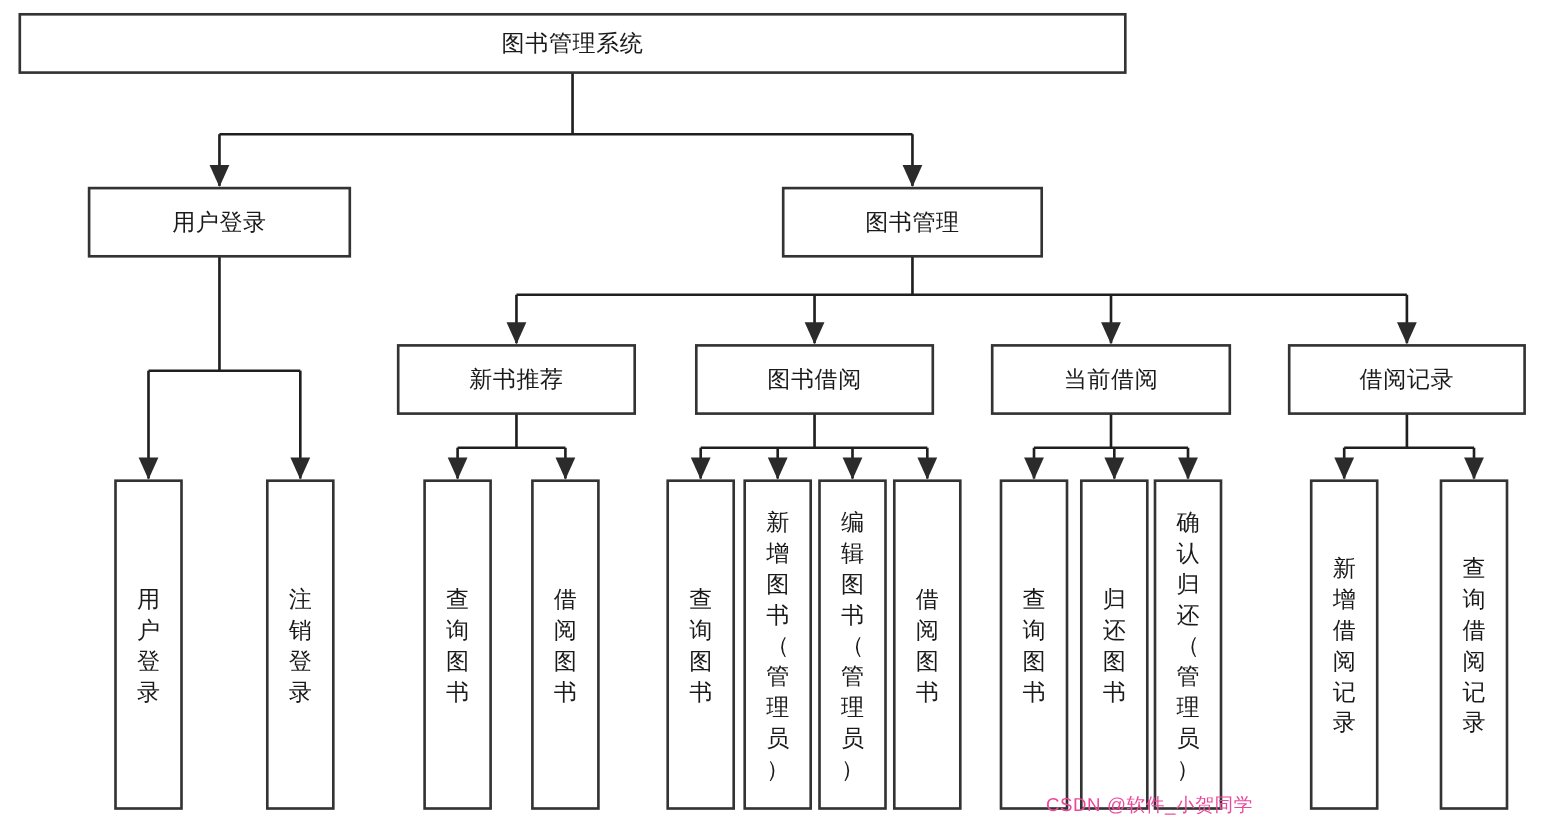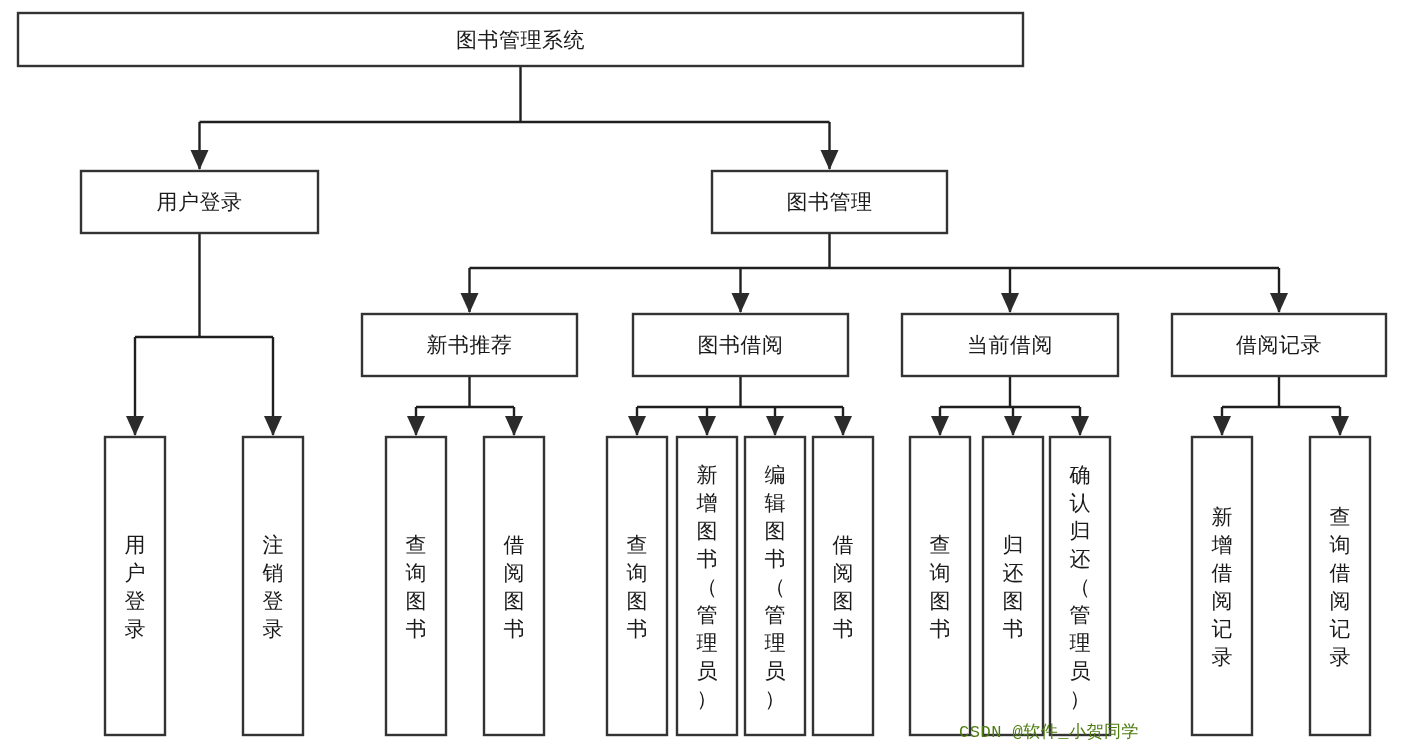--- a/index.html
+++ b/index.html
@@ -52,23 +52,23 @@
     fill: none;
   }
   .arrow-head {
     fill: #2b2b2b;
     stroke: none;
   }
   .watermark {
     position: absolute;
     right: 8px;
     bottom: 4px;
-    font-family: Liberation Mono, monospace;
+    font-family: Liberation Sans, sans-serif;
     font-size: 17px;
-    color: #4d7c0f;
+    color: #ec4899;
     letter-spacing: 0.5px;
     white-space: nowrap;
     user-select: none;
   }
 </style>
 </head>
 <body>
 
 <div id="diagram-root">
 

